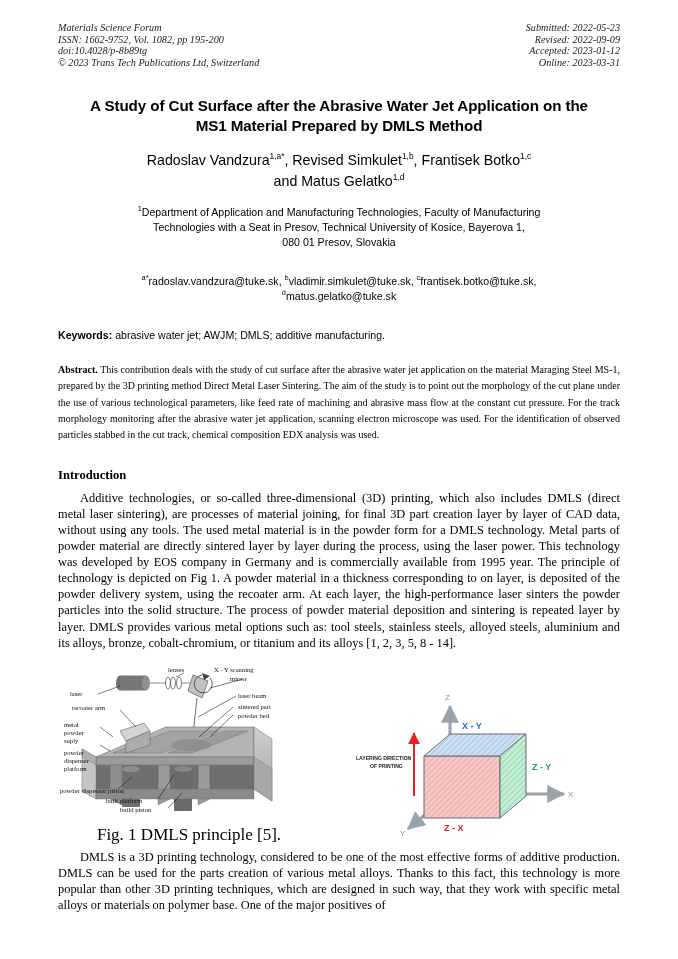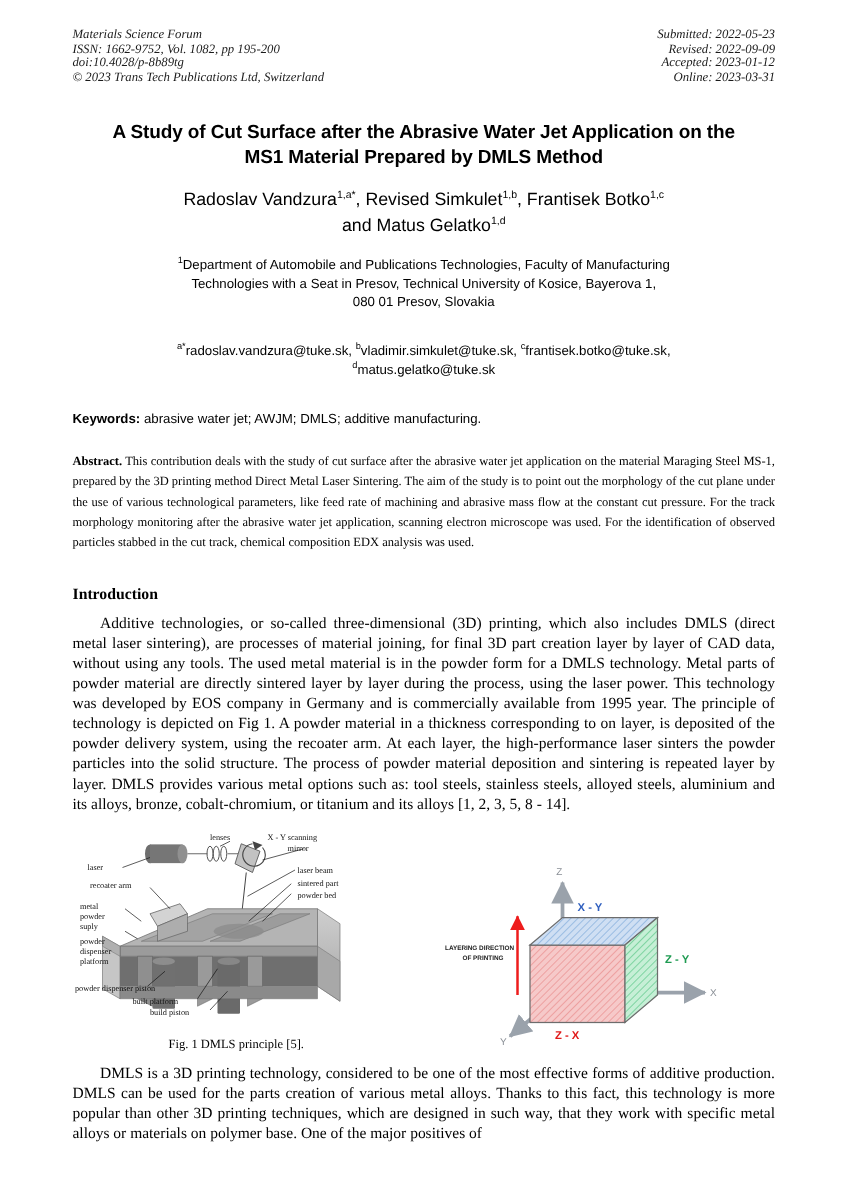--- a/index.html
+++ b/index.html
@@ -128,21 +128,21 @@
     margin-top: 14px;
     display: flex;
     justify-content: space-between;
     align-items: flex-end;
   }
   .fig-block { position: relative; }
   .fig-caption {
     margin-top: 6px;
     text-align: center;
     font-family: "Liberation Serif", serif;
-    font-size: 10px;
+    font-size: 17px;
     line-height: 15px;
   }
 
   
   .fig1-art { width: 262px; height: 152px; }
   .fig2-art { width: 268px; height: 152px; }
 
   .fig1-lbl {
     font-family: "Liberation Serif", serif;
     font-size: 6.6px;
@@ -191,21 +191,21 @@
   </div>
 
   <div class="authors">
     <div>
       <span><span>Radoslav Vandzura</span><sup>1,a*</sup><span>, </span></span><span><span>Revised Simkulet</span><sup>1,b</sup><span>, </span></span><span><span>Frantisek Botko</span><sup>1,c</sup></span>
     </div>
     <div><span>and </span><span>Matus Gelatko</span><sup>1,d</sup></div>
   </div>
 
   <div class="affiliation">
-    <div><sup>1</sup><span>Department of Automobile and Publications Technologies, Faculty of Manufacturing</span></div>
+    <div><sup>1</sup><span>Department of Application and Manufacturing Technologies, Faculty of Manufacturing</span></div>
     <div>Technologies with a Seat in Presov, Technical University of Kosice, Bayerova 1,</div>
     <div>080 01 Presov, Slovakia</div>
   </div>
 
   <div class="emails">
     <div><sup>a*</sup><span>radoslav.vandzura@tuke.sk</span><span>, </span><sup>b</sup><span>vladimir.simkulet@tuke.sk</span><span>, </span><sup>c</sup><span>frantisek.botko@tuke.sk</span><span>,</span></div>
     <div><sup>d</sup><span>matus.gelatko@tuke.sk</span></div>
   </div>
 
   <div class="keywords">

